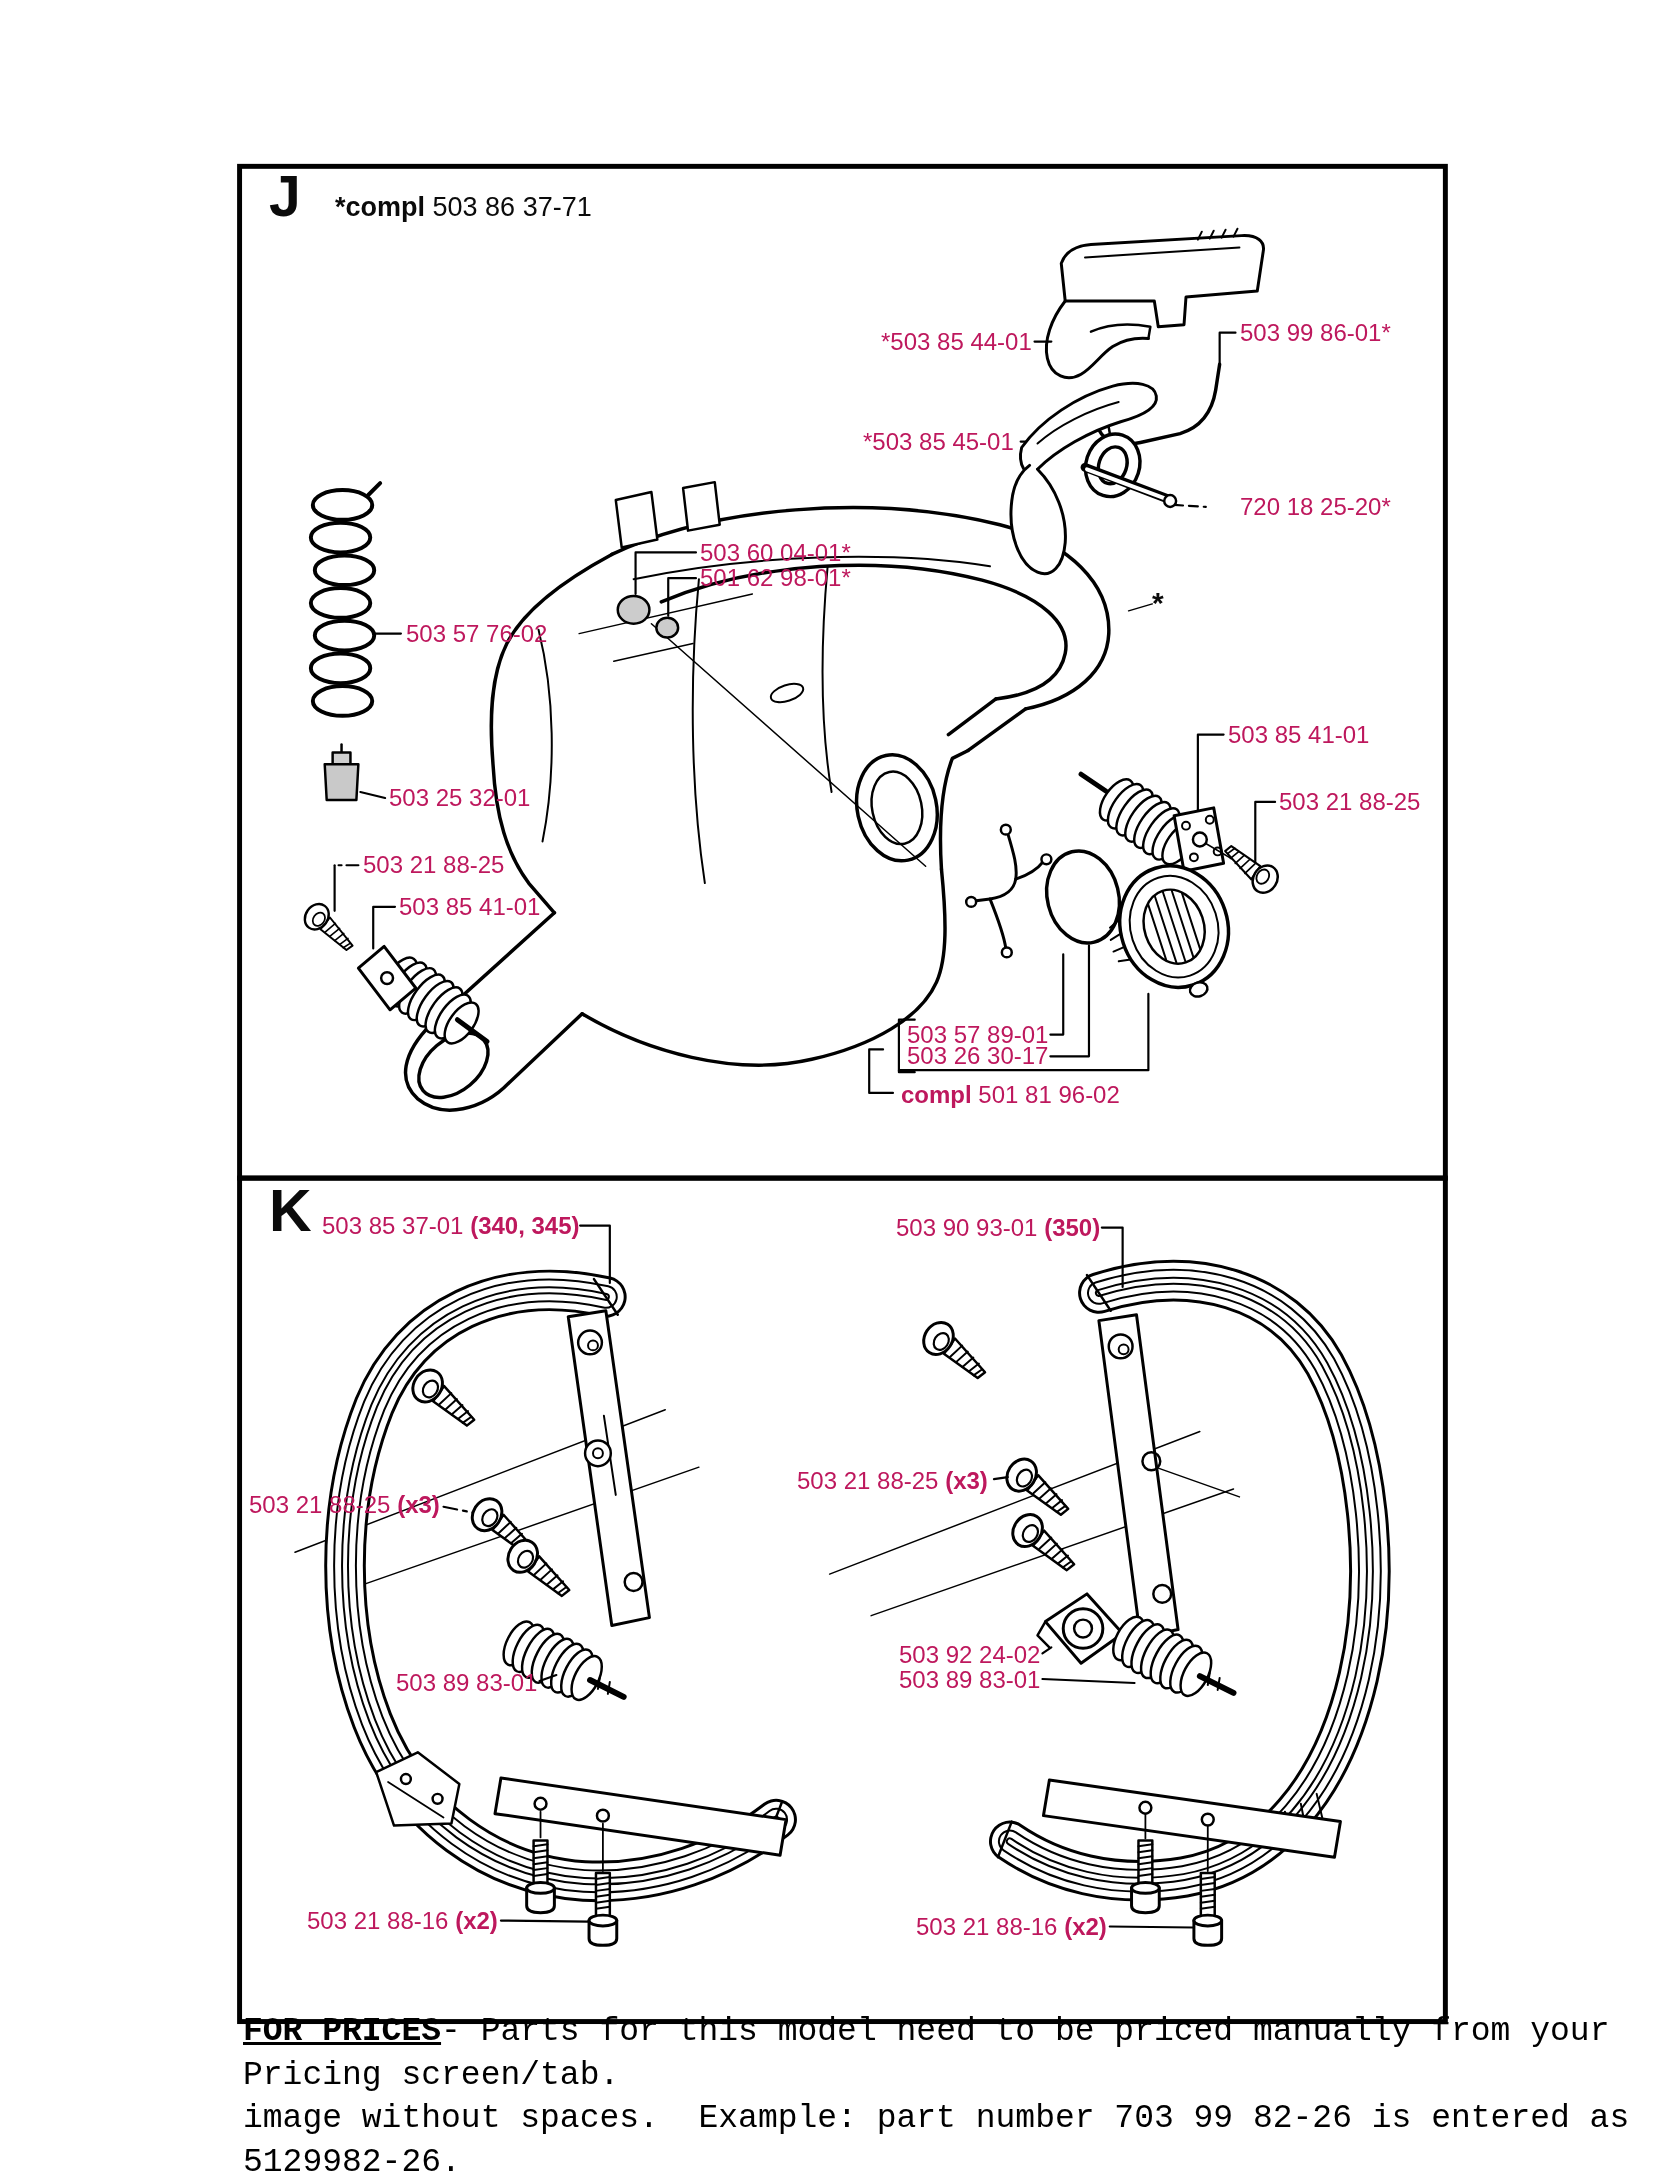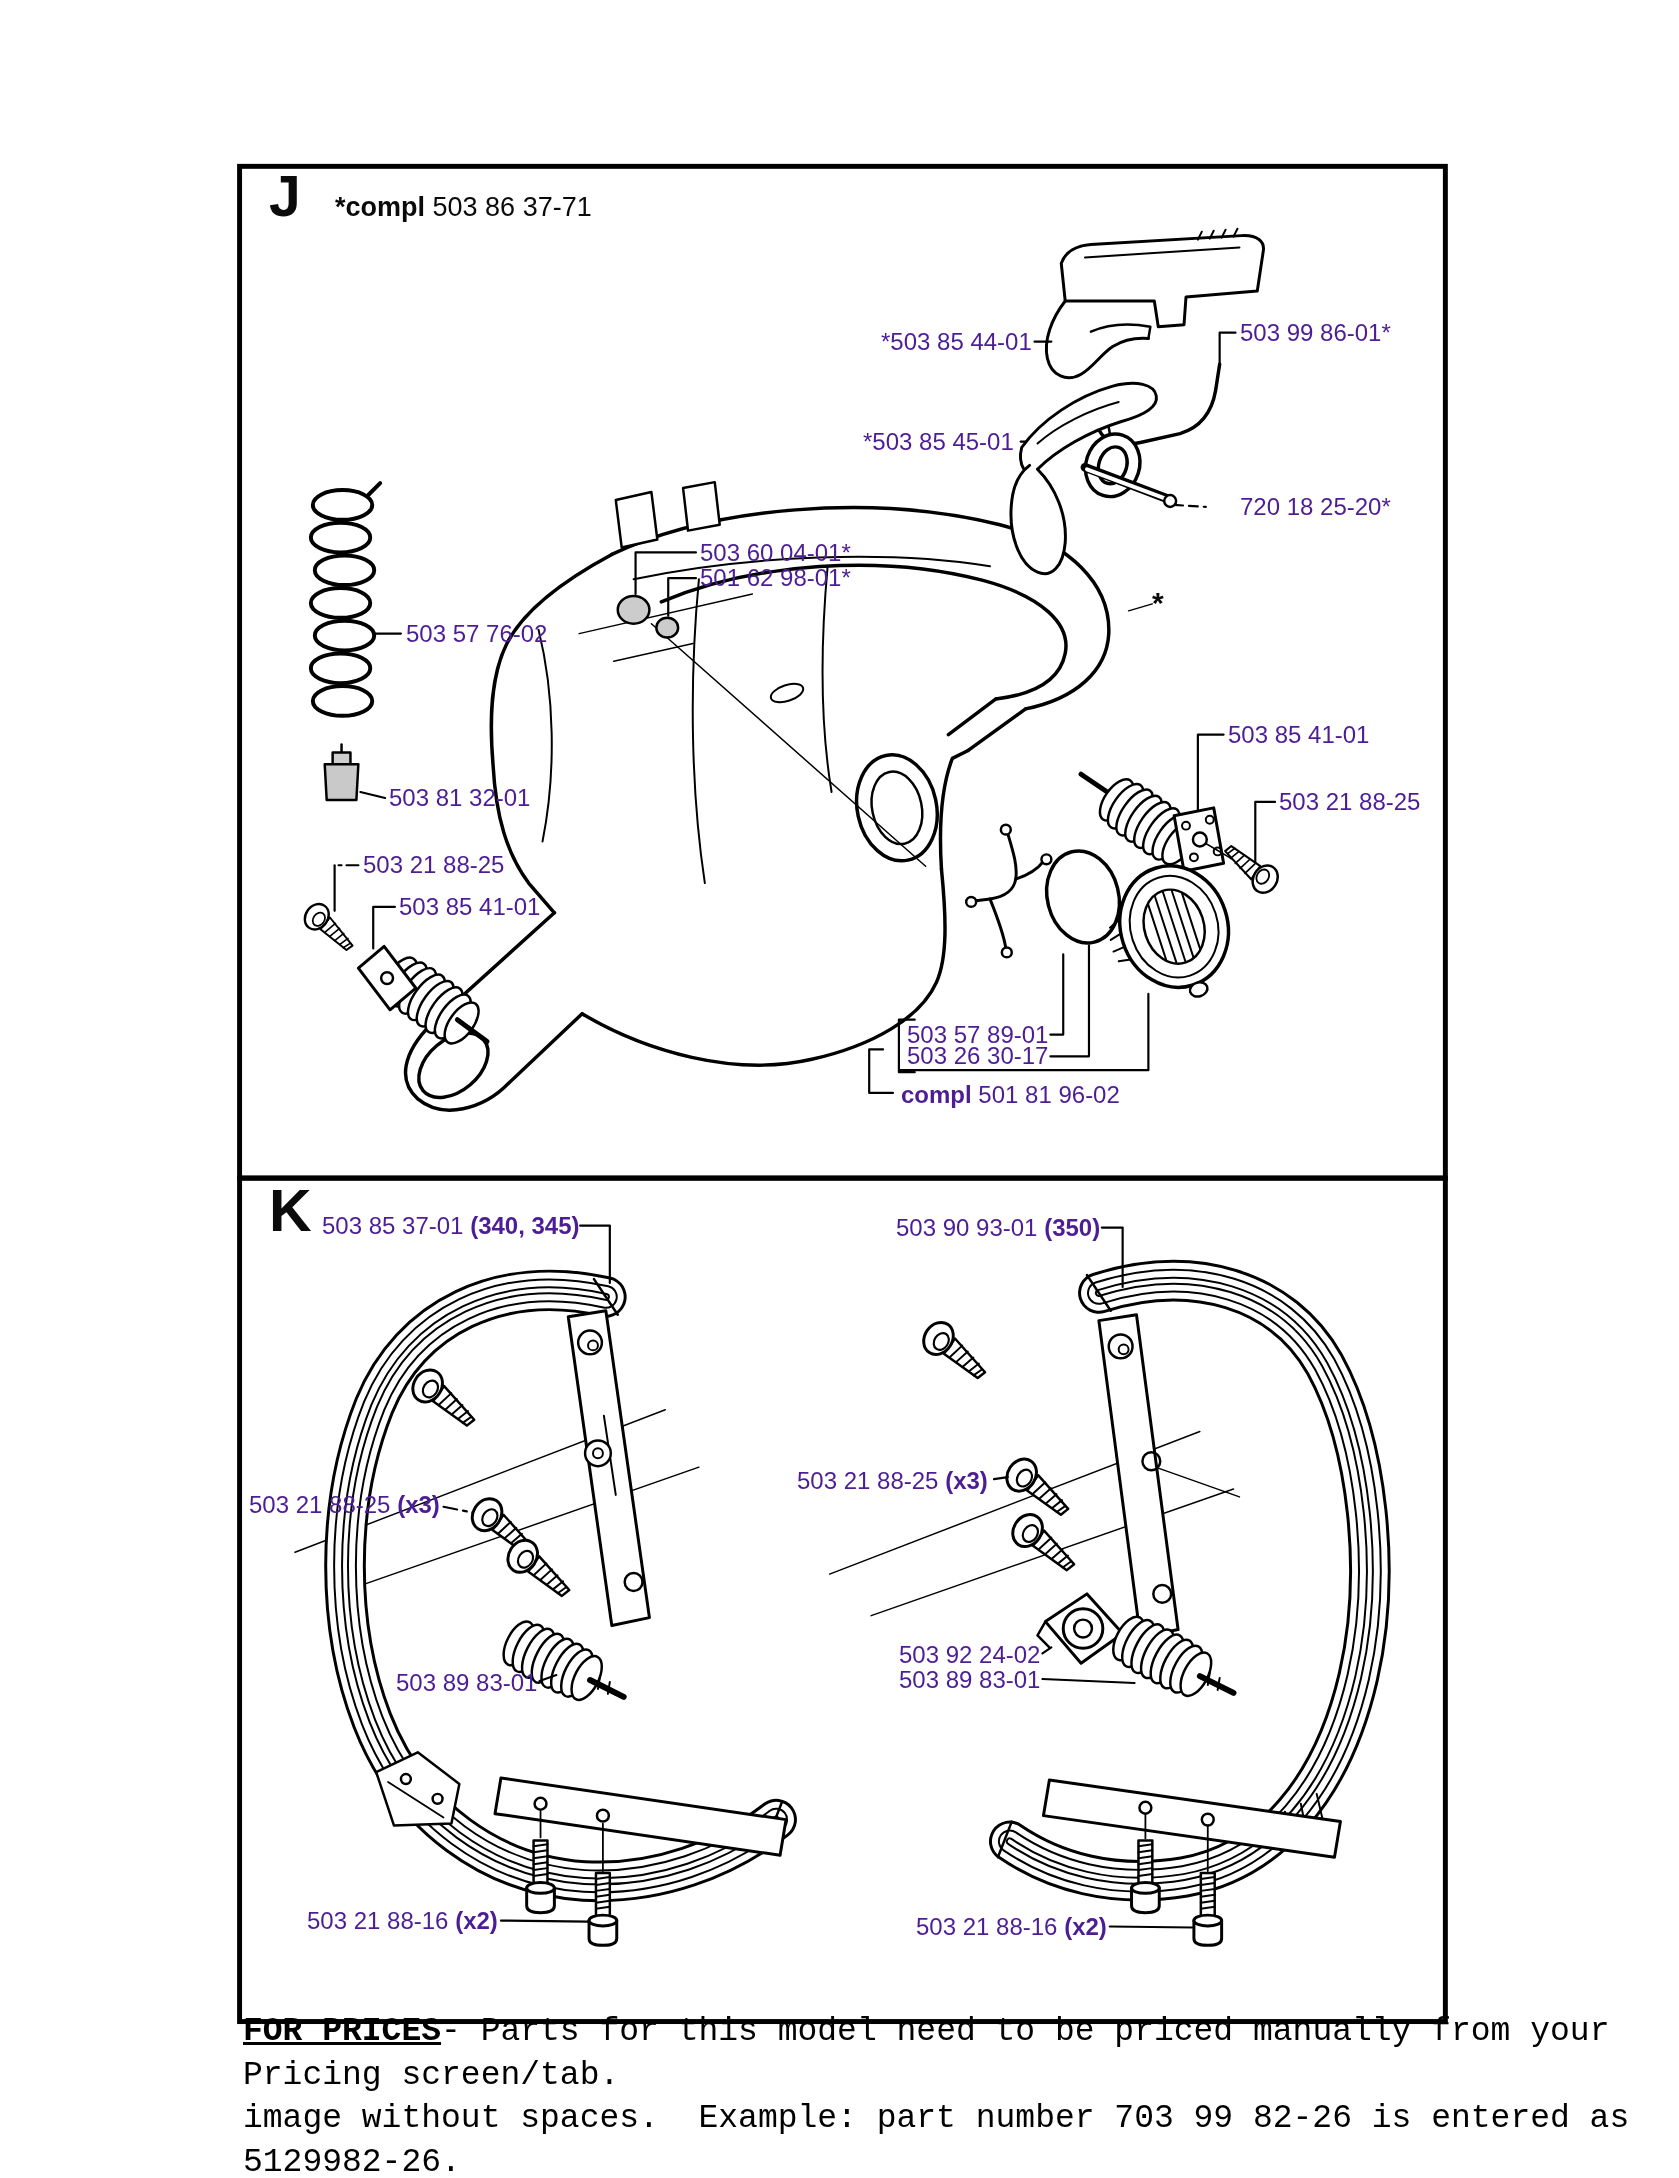--- a/index.html
+++ b/index.html
@@ -1,19 +1,19 @@
 <!DOCTYPE html>
 <html><head>
 <meta charset="utf-8">
 <style>
   html,body{margin:0;padding:0;background:#fff;}
   .page{position:relative;width:1679px;height:2178px;background:#fff;overflow:hidden;
         font-family:"Liberation Sans",sans-serif;color:#0b0b0b;}
   .art{position:absolute;left:0;top:0;}
-  .lbl{position:absolute;font-size:24px;line-height:1.15;white-space:nowrap;color:#4c1d95;text-align:center;}
+  .lbl{position:absolute;font-size:24px;line-height:1.15;white-space:nowrap;color:#be185d;text-align:center;}
   .b{font-weight:bold;margin-top:12px;}
   .sec-letter{position:absolute;font-size:57px;font-weight:bold;line-height:1;}
   .sec-title{position:absolute;font-size:27px;line-height:1;}
   .ast{position:absolute;font-size:30px;font-weight:bold;}
   .footer{position:absolute;left:243px;top:2010px;width:1416px;
           font-family:Liberation Mono, monospace;font-size:33px;line-height:1.32;color:#000;}
   .footer div{white-space:pre-wrap;}
   .fp{font-weight:bold;text-decoration:underline;}
 </style>
 </head>
@@ -307,21 +307,21 @@
   <span>503 86 37-71</span>
 </div>
 
 <div class="lbl" style="left:881px;top:328px">*503 85 44-01</div>
 <div class="lbl" style="left:1240px;top:319px">503 99 86-01*</div>
 <div class="lbl" style="left:863px;top:428px">*503 85 45-01</div>
 <div class="lbl" style="left:1240px;top:493px">720 18 25-20*</div>
 <div class="lbl" style="left:700px;top:539px">503 60 04-01*</div>
 <div class="lbl" style="left:700px;top:564px">501 62 98-01*</div>
 <div class="lbl" style="left:406px;top:620px">503 57 76-02</div>
-<div class="lbl" style="left:389px;top:784px">503 81 32-01</div>
+<div class="lbl" style="left:389px;top:784px">503 25 32-01</div>
 <div class="lbl" style="left:1228px;top:721px">503 85 41-01</div>
 <div class="lbl" style="left:1279px;top:788px">503 21 88-25</div>
 <div class="lbl" style="left:363px;top:851px">503 21 88-25</div>
 <div class="lbl" style="left:399px;top:893px">503 85 41-01</div>
 <div class="lbl" style="left:907px;top:1021px">503 57 89-01</div>
 <div class="lbl" style="left:907px;top:1042px">503 26 30-17</div>
 <div class="lbl" style="left:901px;top:1081px">
   <span class="b">compl</span>
   <span>501 81 96-02</span>
 </div>

